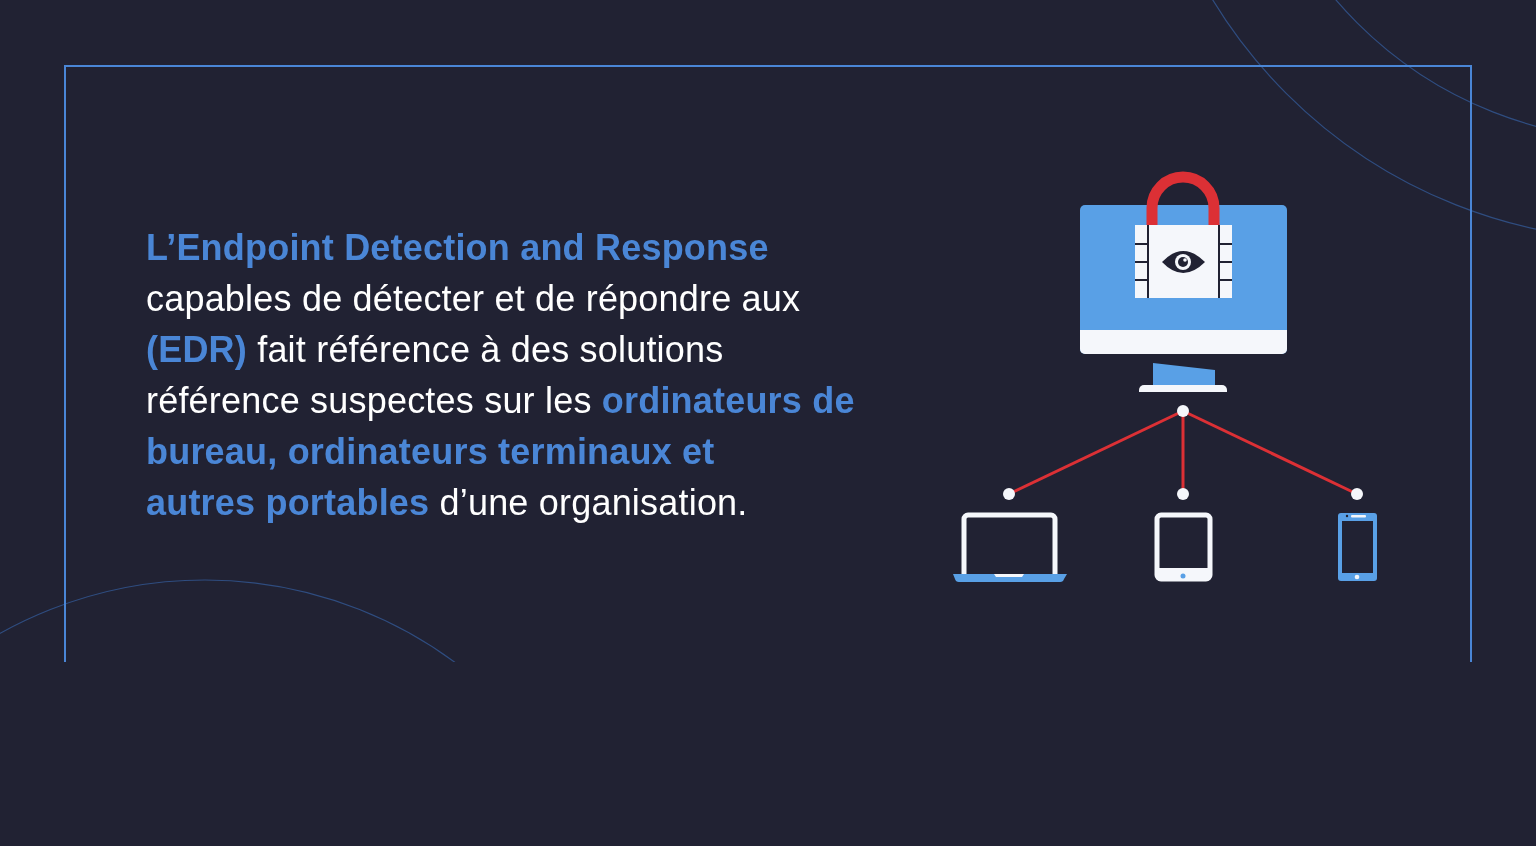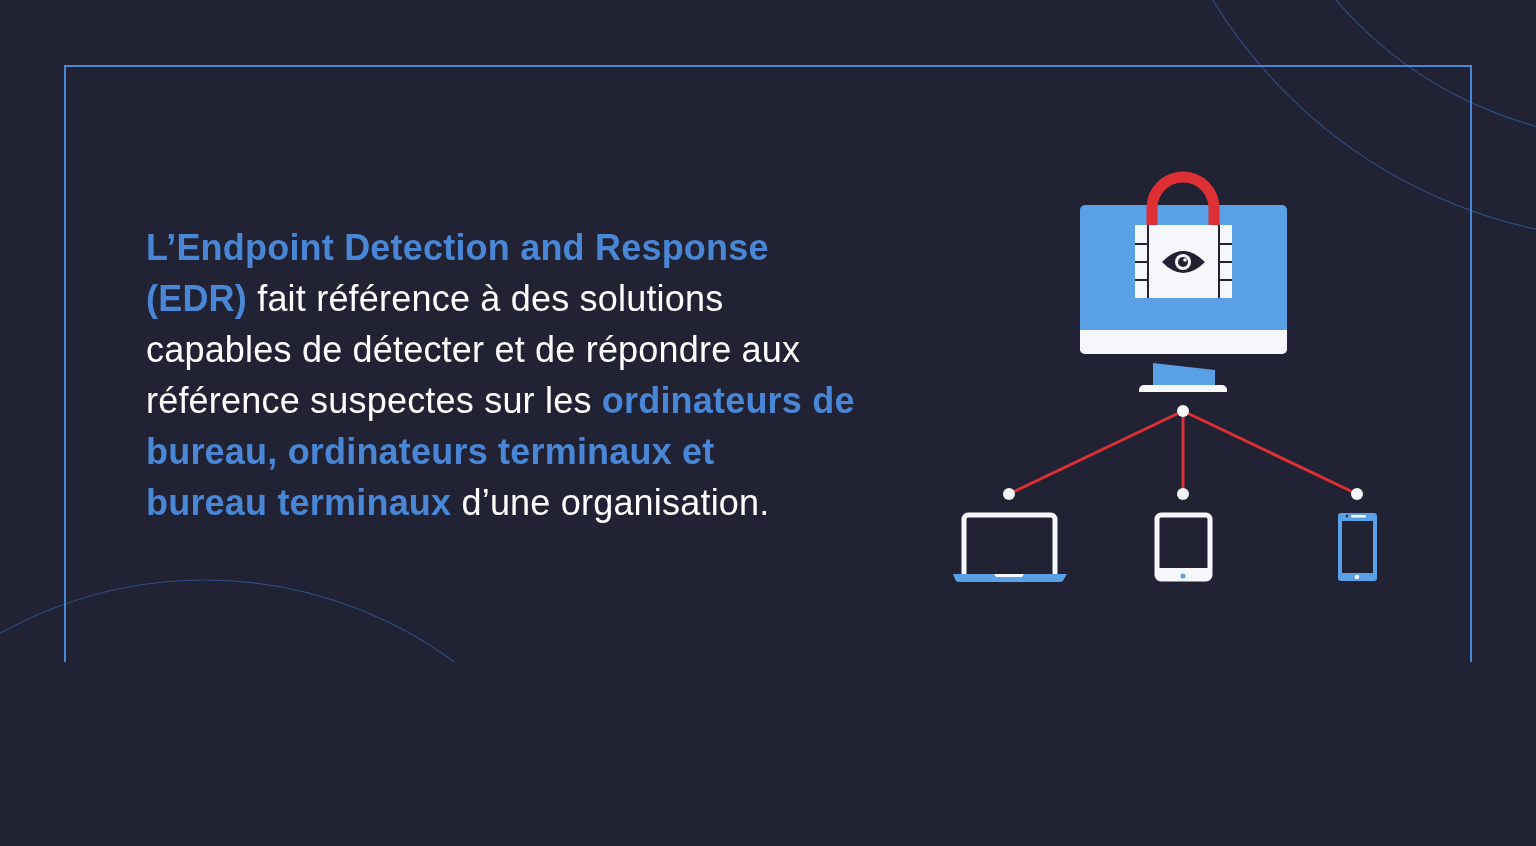--- a/index.html
+++ b/index.html
@@ -36,25 +36,25 @@
     <circle cx="205" cy="1000" r="420" fill="none" stroke="#2f4d80" stroke-width="1.2"></circle>
     <circle cx="205" cy="1000" r="325" fill="none" stroke="#2f4d80" stroke-width="1.2"></circle>
     <circle cx="1640" cy="-260" r="500" fill="none" stroke="#2f4d80" stroke-width="1.2"></circle>
     <circle cx="1640" cy="-260" r="400" fill="none" stroke="#2f4d80" stroke-width="1.2"></circle>
   </svg>
 
   <div class="frame"></div>
 
   <div class="headline" id="headline">
       <span class="line"><span class="hl">L’Endpoint Detection and Response</span></span>
+      <span class="line"><span>capables de détecter et de répondre aux</span></span>
       <span class="line"><span class="hl">(EDR)</span><span> fait référence à des solutions</span></span>
-      <span class="line"><span>capables de détecter et de répondre aux</span></span>
       <span class="line"><span>référence suspectes sur les </span><span class="hl">ordinateurs de</span></span>
       <span class="line"><span class="hl">bureau, ordinateurs terminaux et</span></span>
-      <span class="line"><span class="hl">bureau terminaux</span><span> d’une organisation.</span></span>
+      <span class="line"><span class="hl">autres portables</span><span> d’une organisation.</span></span>
     </div>
 
   <svg class="illustration" viewBox="940 165 460 430">
 
     <g stroke="#dc3035" stroke-width="3" fill="none">
       <line x1="1183" y1="411" x2="1009" y2="494"></line>
       <line x1="1183" y1="411" x2="1183" y2="494"></line>
       <line x1="1183" y1="411" x2="1357" y2="494"></line>
     </g>
     <g fill="#f5f7fb">

